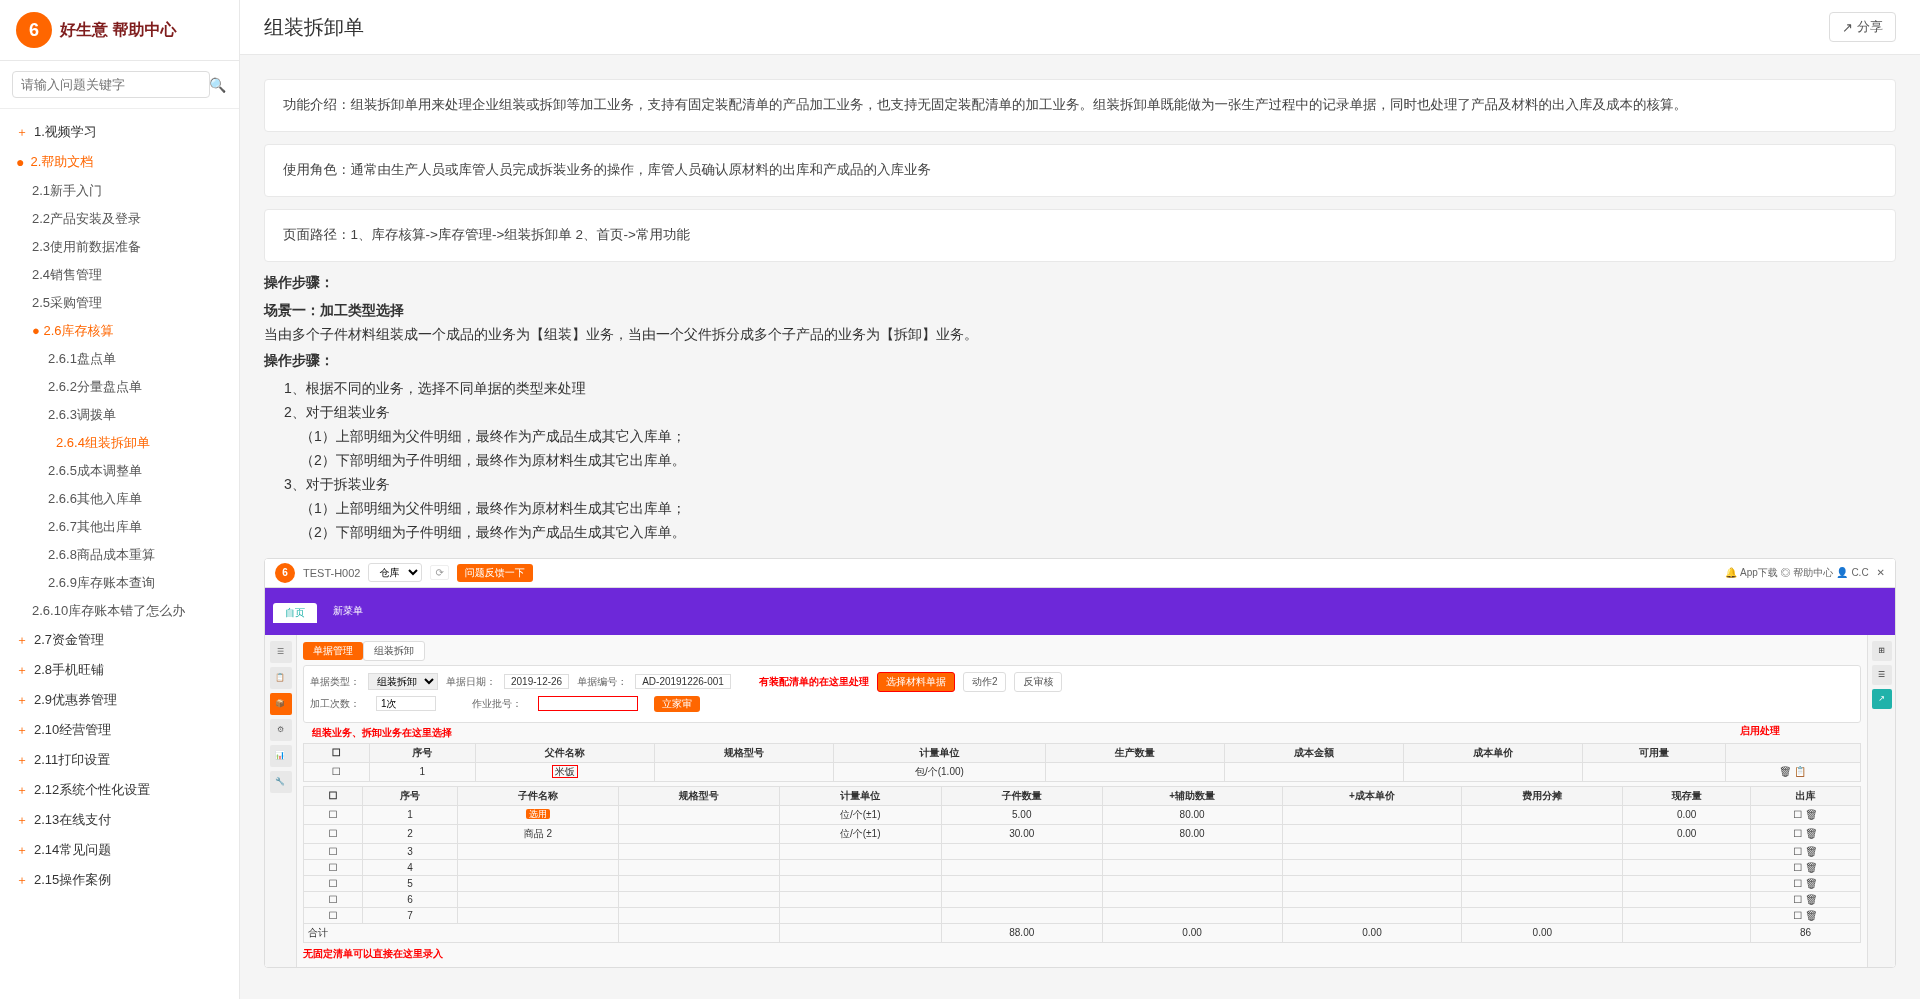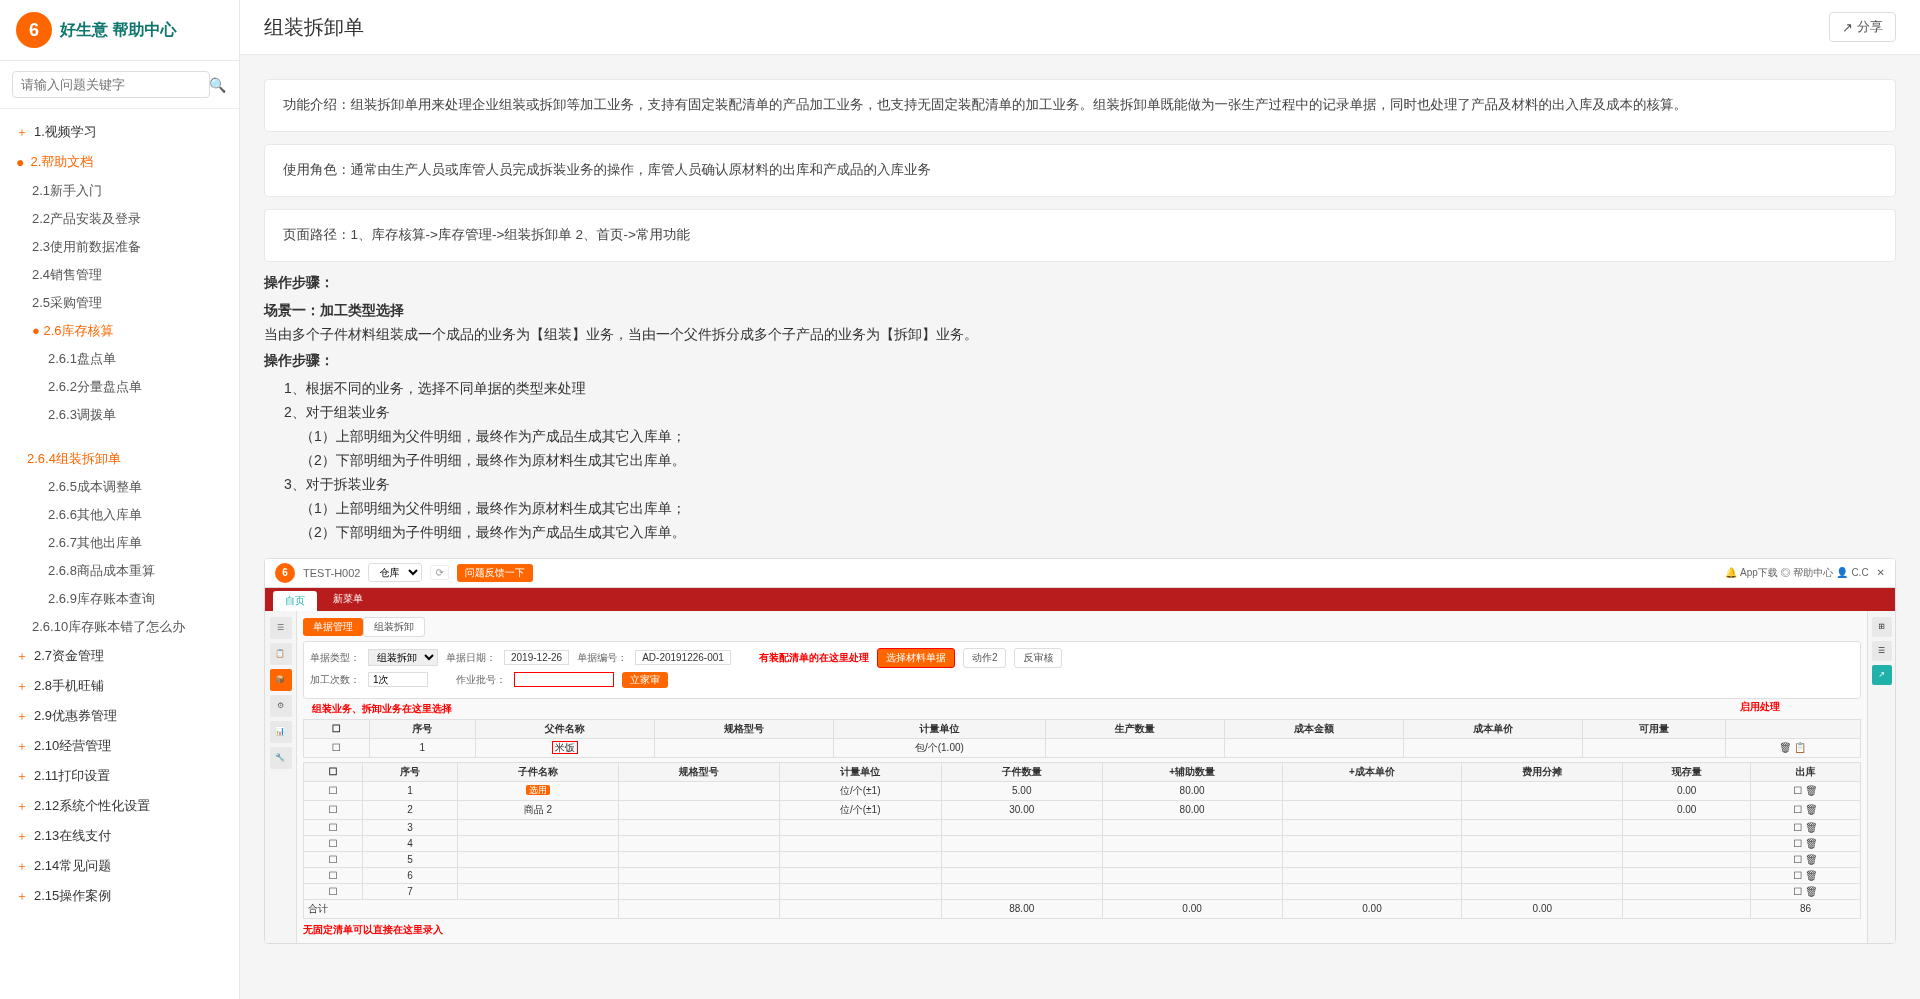--- a/index.html
+++ b/index.html
@@ -23,21 +23,21 @@
       border-bottom: 1px solid #e8e8e8;
       gap: 8px;
     }
     .logo-circle {
       width: 36px; height: 36px;
       background: #f60;
       border-radius: 50%;
       display: flex; align-items: center; justify-content: center;
       color: #fff; font-size: 18px; font-weight: bold;
     }
-    .brand-name { font-size: 16px; font-weight: bold; color: #0f766e; }
+    .brand-name { font-size: 16px; font-weight: bold; color: #7f1d1d; }
 
     .search-box {
       padding: 10px 12px;
       border-bottom: 1px solid #eee;
       display: flex;
       align-items: center;
     }
     .search-box input {
       flex: 1;
       border: 1px solid #ddd;
@@ -176,21 +176,21 @@
     <div class="nav-sub">2.2产品安装及登录</div>
     <div class="nav-sub">2.3使用前数据准备</div>
     <div class="nav-sub">2.4销售管理</div>
     <div class="nav-sub">2.5采购管理</div>
     <div class="nav-sub active" style="color:#f60;font-weight:500;">
       <span style="color:#f60;">● </span>2.6库存核算
     </div>
     <div class="nav-sub" style="padding-left:48px;">2.6.1盘点单</div>
     <div class="nav-sub" style="padding-left:48px;">2.6.2分量盘点单</div>
     <div class="nav-sub" style="padding-left:48px;">2.6.3调拨单</div>
-    <div class="nav-sub current" style="padding-left:27px;margin-top:16px;">2.6.4组装拆卸单</div>
+    <div class="nav-sub current" style="padding-left:56px;">2.6.4组装拆卸单</div>
     <div class="nav-sub" style="padding-left:48px;">2.6.5成本调整单</div>
     <div class="nav-sub" style="padding-left:48px;">2.6.6其他入库单</div>
     <div class="nav-sub" style="padding-left:48px;">2.6.7其他出库单</div>
     <div class="nav-sub" style="padding-left:48px;">2.6.8商品成本重算</div>
     <div class="nav-sub" style="padding-left:48px;">2.6.9库存账本查询</div>
     <div class="nav-sub" style="">2.6.10库存账本错了怎么办</div>
     <div class="nav-section">
       <span class="plus">＋</span>
       <span>2.7资金管理</span>
     </div>
@@ -287,21 +287,21 @@
               </select>
               <span style="font-size:10px;color:#999;cursor:pointer;border:1px solid #eee;padding:1px 4px;border-radius:2px;">⟳</span>
               <button class="mock-btn-orange" style="font-size:10px;">问题反馈一下</button>
             </div>
             <div style="display:flex;align-items:center;gap:8px;">
               <span style="font-size:10px;color:#666;">🔔 App下载 ◎ 帮助中心 👤 C.C</span>
               <span style="font-size:10px;color:#666;cursor:pointer;">✕</span>
             </div>
           </div>
 
-          <div style="background:#b91c1c; display:flex; align-items:center; padding:0 8px; gap:4px;">
+          <div style="background:#6d28d9; display:flex; align-items:center; padding:12px 8px; gap:4px;">
             <div style="background:#fff; color:#20b2aa; padding:3px 12px; font-size:10px; border-radius:3px 3px 0 0; margin-top:3px;">自页</div>
             <div style="color:#fff; padding:3px 12px; font-size:10px;">新菜单</div>
           </div>
 
           <div style="display:flex; min-height:220px;">
 
             <div style="width:32px;background:#f5f5f5;border-right:1px solid #e0e0e0;display:flex;flex-direction:column;align-items:center;padding:6px 2px;gap:4px;">
               <div style="width:22px;height:22px;background:#e8e8e8;border-radius:2px;font-size:8px;display:flex;align-items:center;justify-content:center;color:#666;">☰</div>
               <div style="width:22px;height:22px;background:#e8e8e8;border-radius:2px;font-size:8px;display:flex;align-items:center;justify-content:center;color:#666;">📋</div>
               <div style="width:22px;height:22px;background:#f60;border-radius:2px;font-size:8px;display:flex;align-items:center;justify-content:center;color:#fff;">📦</div>
@@ -327,21 +327,21 @@
                   <span style="border:1px solid #ddd;font-size:10px;padding:1px 6px;background:#fff;">2019-12-26</span>
                   <span style="font-size:10px;color:#666;">单据编号：</span>
                   <span style="border:1px solid #ddd;font-size:10px;padding:1px 6px;background:#fff;">AD-20191226-001</span>
 
                   <span style="color:red;font-size:10px;margin-left:20px;font-weight:bold;">有装配清单的在这里处理</span>
                   <button style="background:#f60;color:#fff;border:none;border-radius:3px;padding:2px 8px;font-size:10px;cursor:pointer;border:1px solid red;">选择材料单据</button>
                   <button style="background:#fff;color:#555;border:1px solid #ddd;border-radius:3px;padding:2px 8px;font-size:10px;cursor:pointer;">动作2</button>
                   <button style="background:#fff;color:#555;border:1px solid #ddd;border-radius:3px;padding:2px 8px;font-size:10px;cursor:pointer;">反审核</button>
                 </div>
 
-                <div style="display:flex;align-items:center;gap:8px;margin-bottom:4px;">
+                <div style="display:flex;align-items:center;gap:16px;margin-bottom:4px;">
                   <span style="font-size:10px;color:#666;">加工次数：</span>
                   <input type="text" style="border: 1px solid rgb(221, 221, 221); font-size: 10px; padding: 1px 4px; width: 60px;" value="1次">
                   <span style="font-size:10px;color:#666;margin-left:20px;">作业批号：</span>
                   <input type="text" style="border: 1px solid red; font-size: 10px; padding: 1px 4px; width: 100px;">
                   <button style="background:#f60;color:#fff;border:none;border-radius:3px;padding:1px 8px;font-size:10px;cursor:pointer;">立家审</button>
                 </div>
 
                 <div style="position:absolute;left:8px;bottom:-18px;color:red;font-size:10px;font-weight:bold;white-space:nowrap;">
                   组装业务、拆卸业务在这里选择
                 </div>

